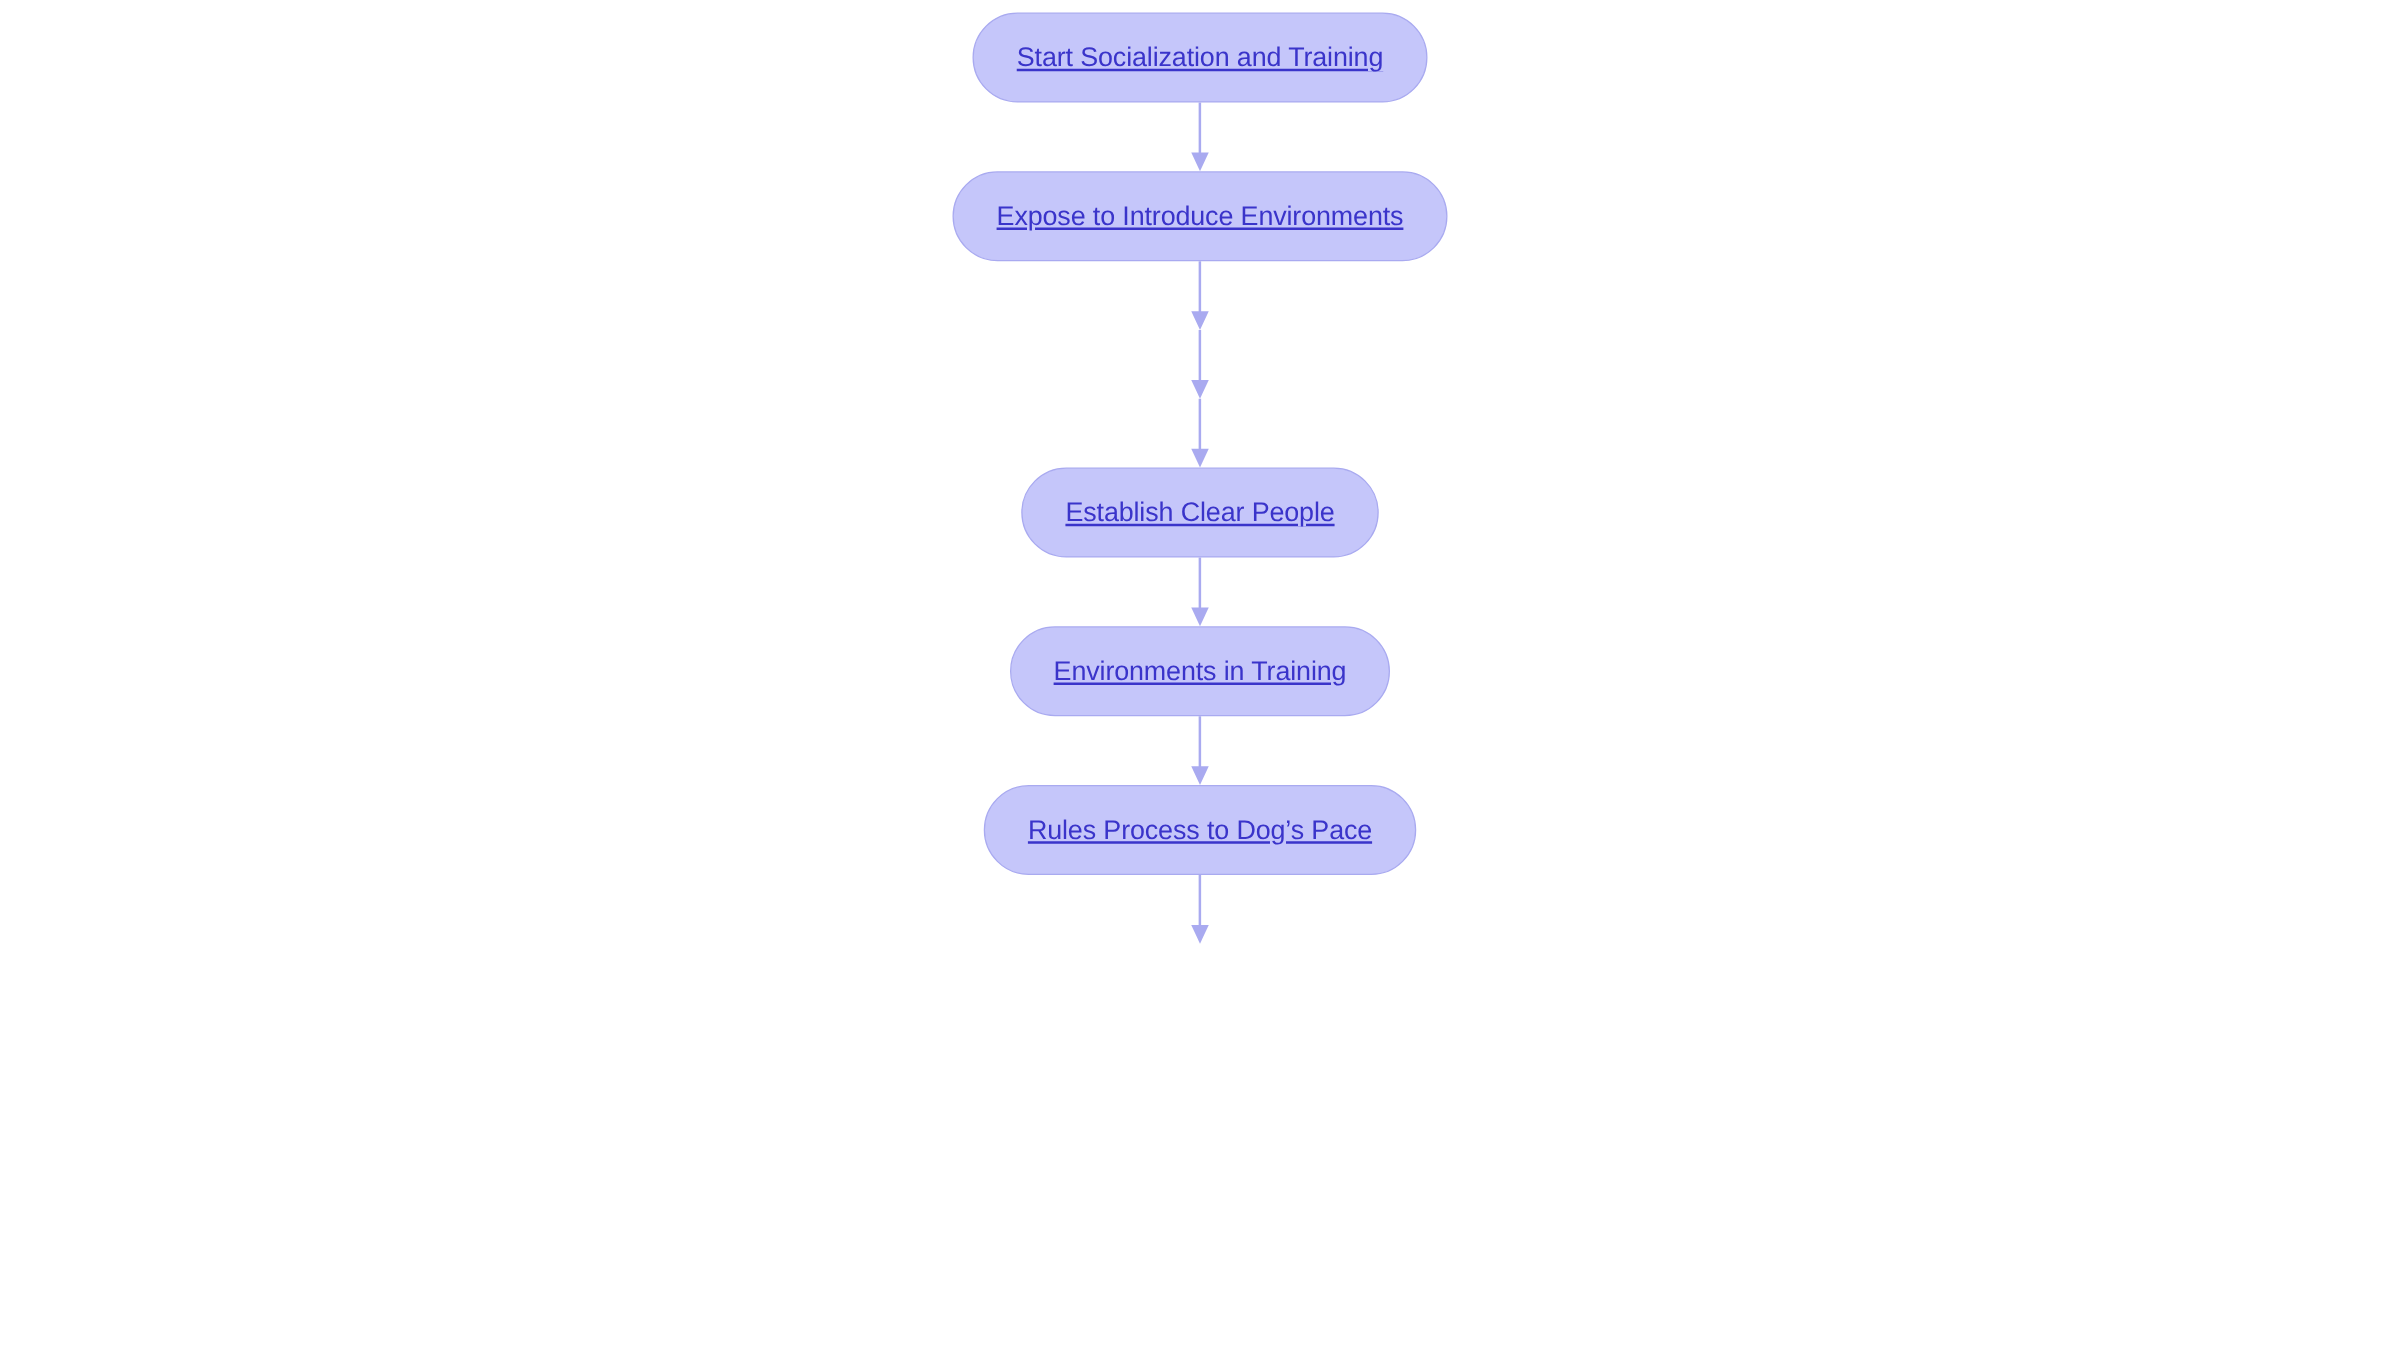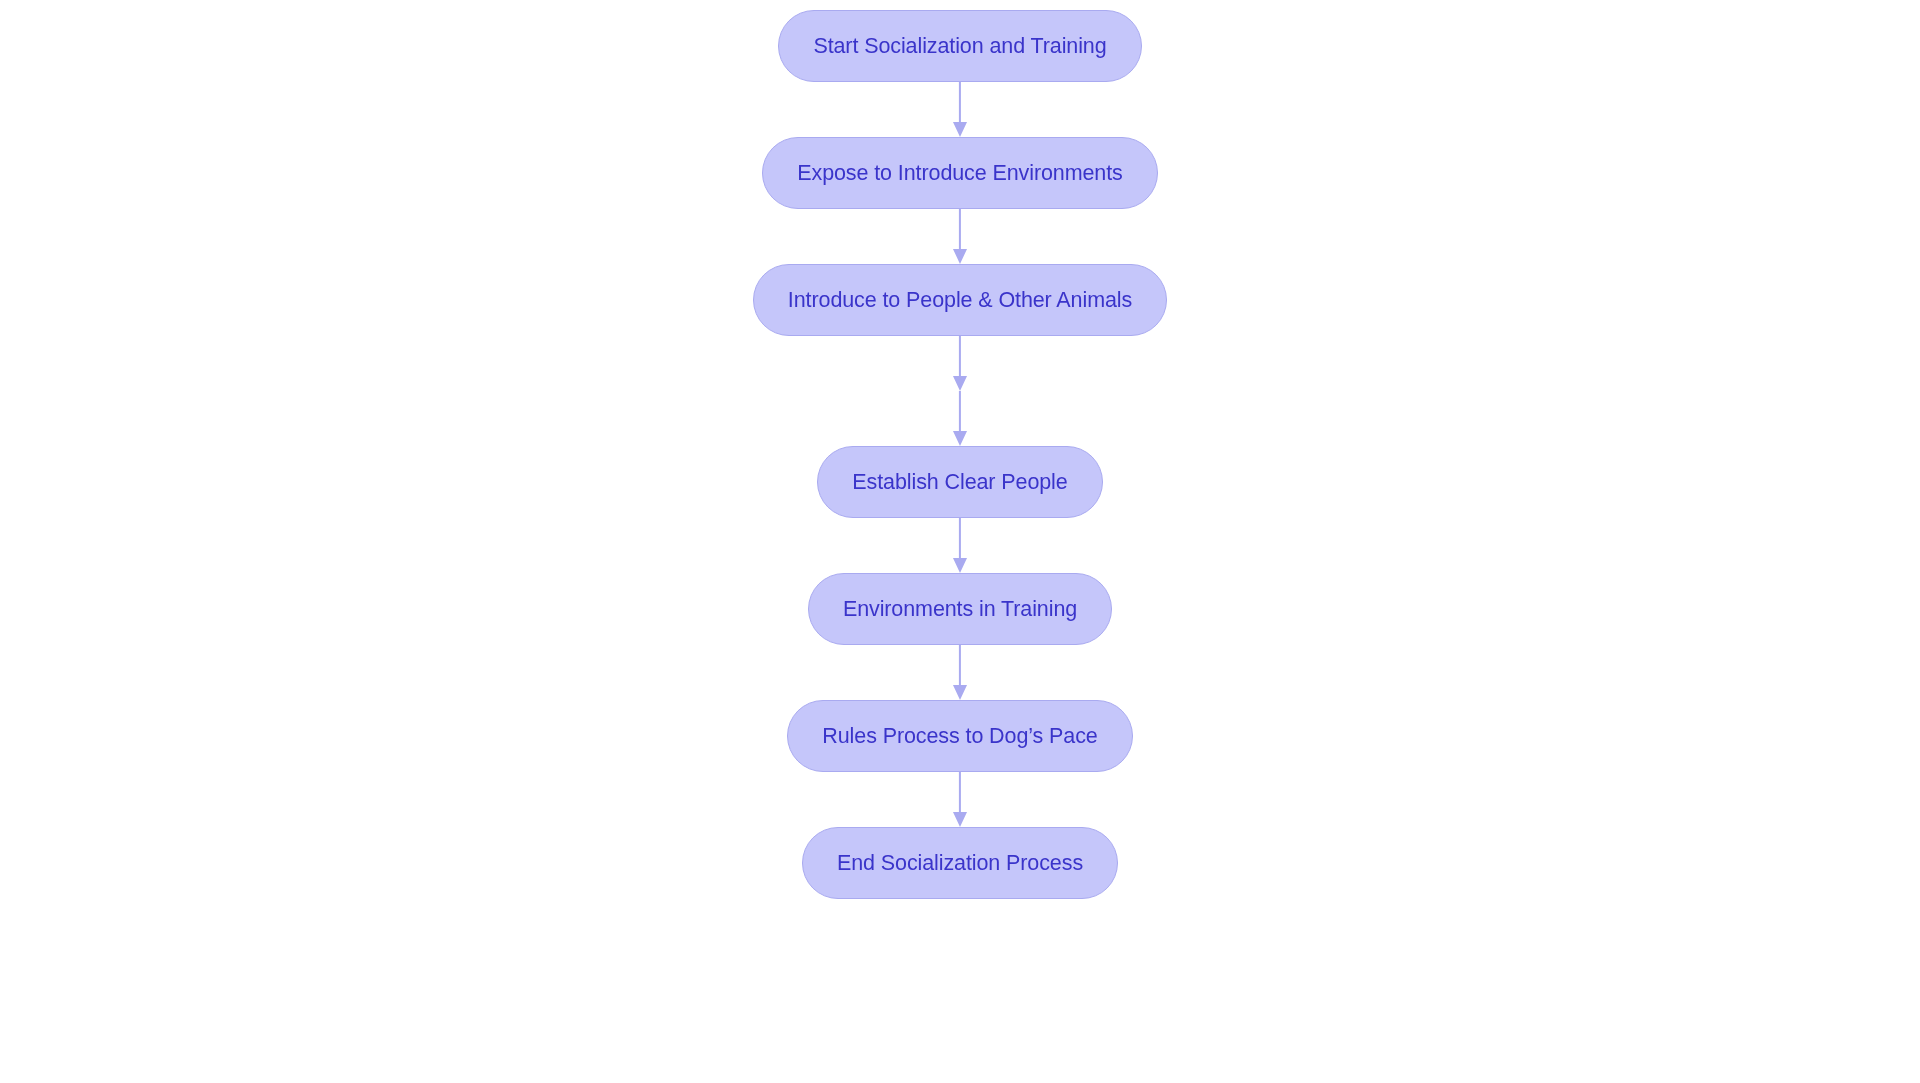--- a/index.html
+++ b/index.html
@@ -44,20 +44,21 @@
     display: flex;
     align-items: center;
     justify-content: center;
     font-family: "Liberation Sans", sans-serif;
     font-size: 21.5px;
     font-weight: 400;
     letter-spacing: -0.1px;
     white-space: nowrap;
     padding: 0 34px;
     flex: none;
+    text-decoration: underline;
   }
 
   
   .connector {
     position: relative;
     width: 16px;
     height: 55px;
     flex: none;
   }
   .connector .line {
@@ -103,23 +104,20 @@
 
     <div class="node">
       <span>Expose to Introduce Environments</span>
     </div>
 
     <div class="connector">
       <div class="line"></div>
       <div class="arrowhead"></div>
     </div>
 
-    <div class="node">
-      <span>Introduce to People &amp; Other Animals</span>
-    </div>
 
     <div class="connector">
       <div class="line"></div>
       <div class="arrowhead"></div>
     </div>
 
 
     <div class="connector">
       <div class="line"></div>
       <div class="arrowhead"></div>
@@ -145,18 +143,15 @@
 
     <div class="node">
       <span>Rules Process to Dog’s Pace</span>
     </div>
 
     <div class="connector">
       <div class="line"></div>
       <div class="arrowhead"></div>
     </div>
 
-    <div class="node">
-      <span>End Socialization Process</span>
-    </div>
 
   </div>
 </div>
 
 </body></html>

